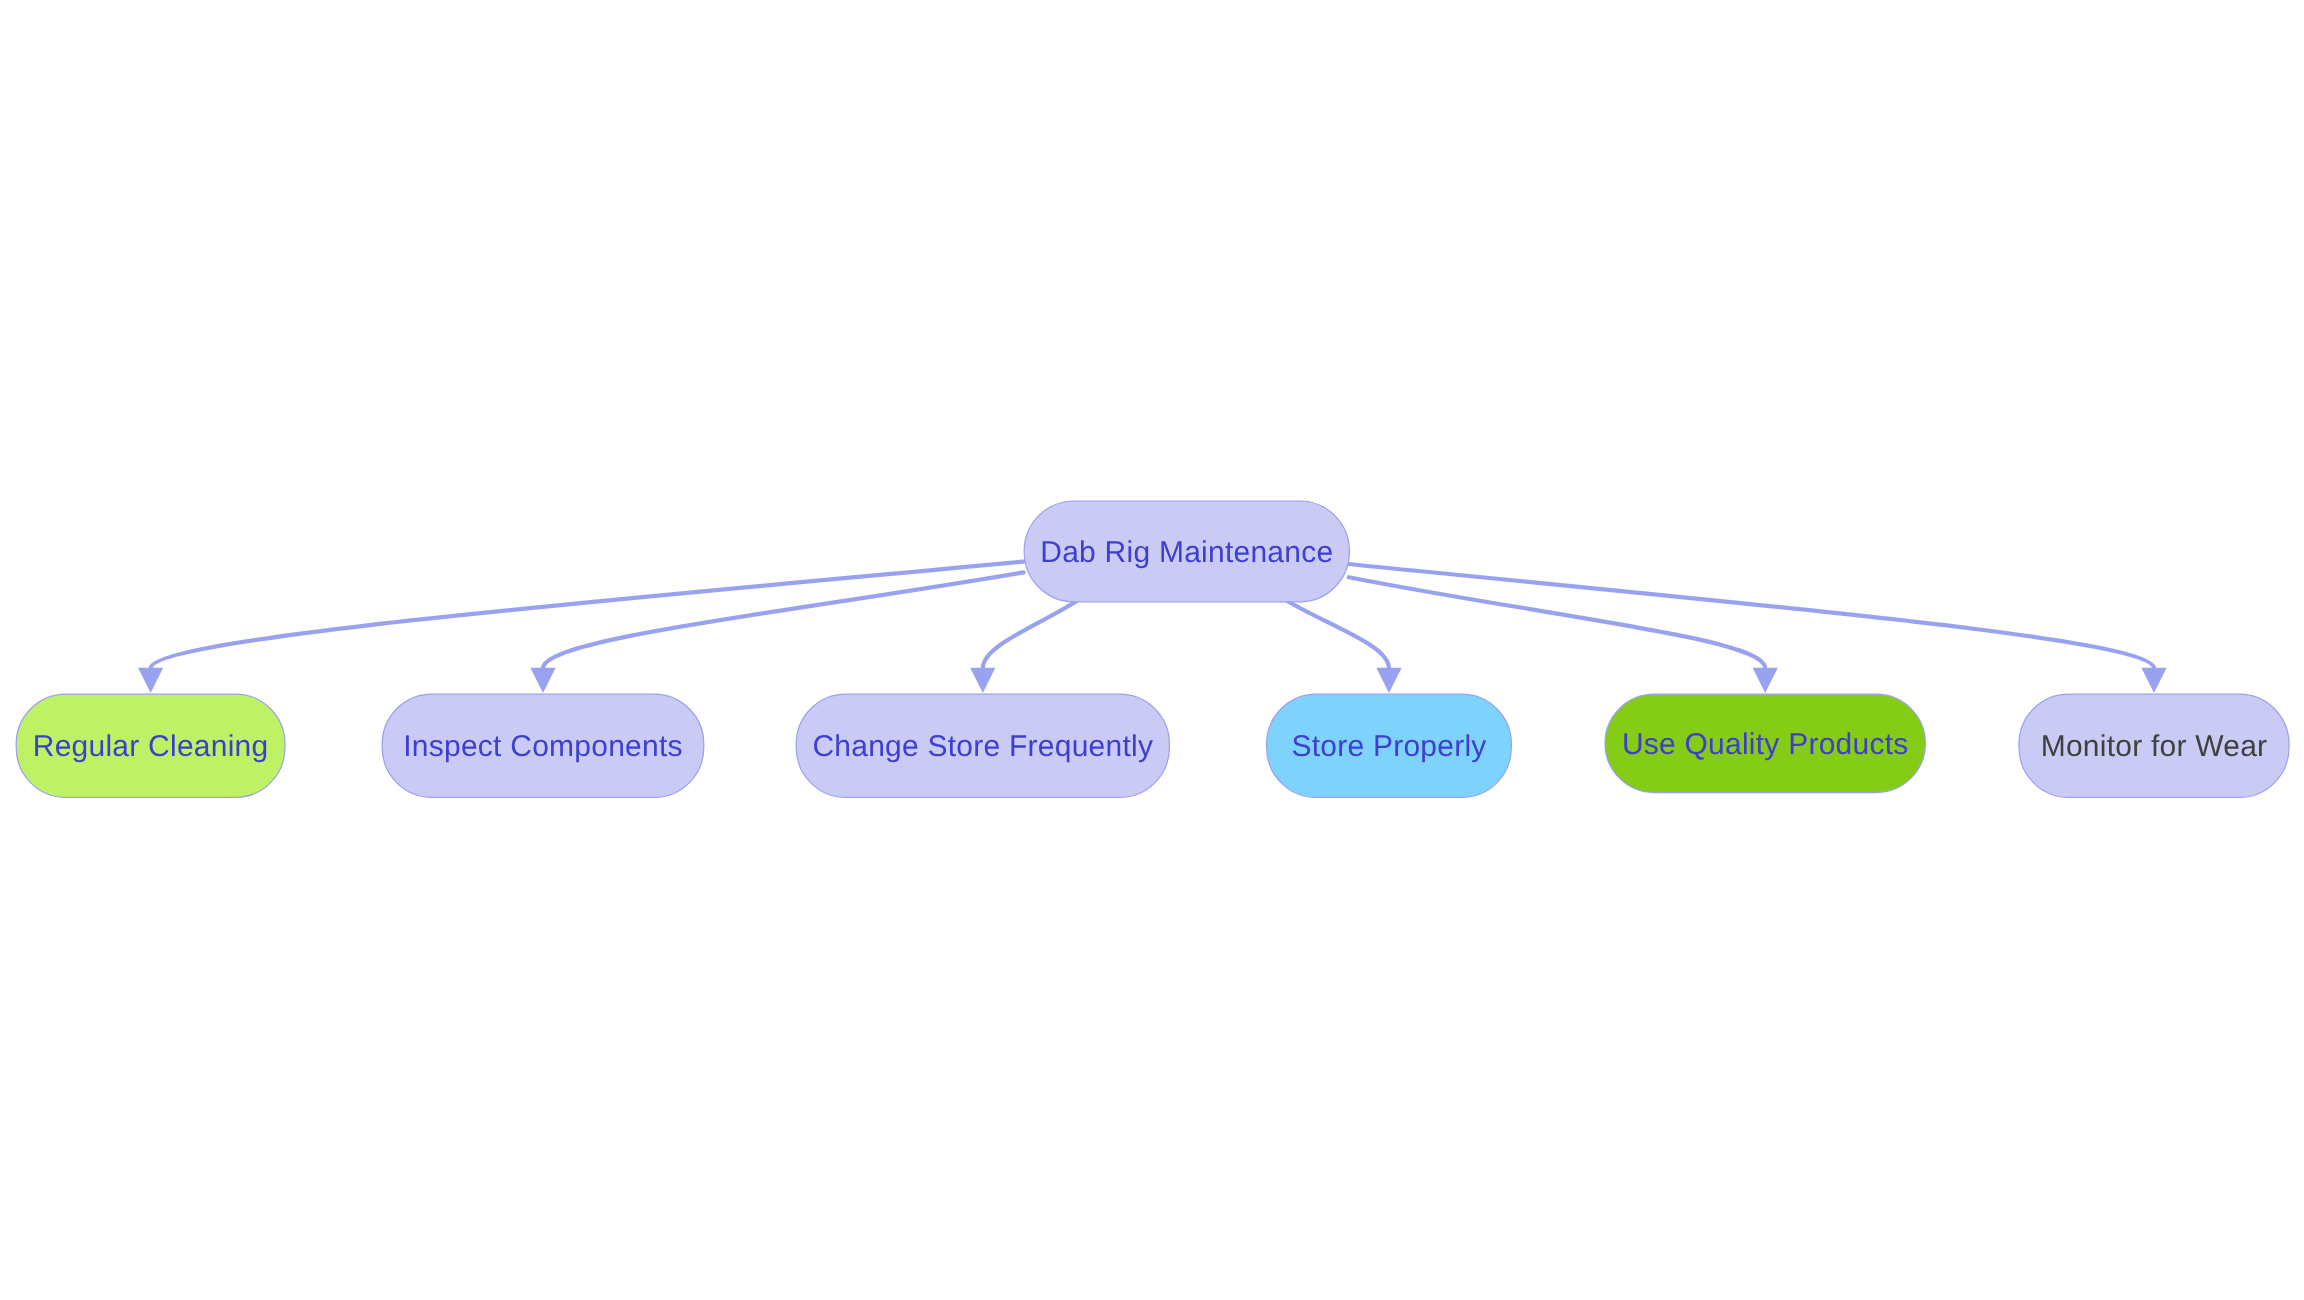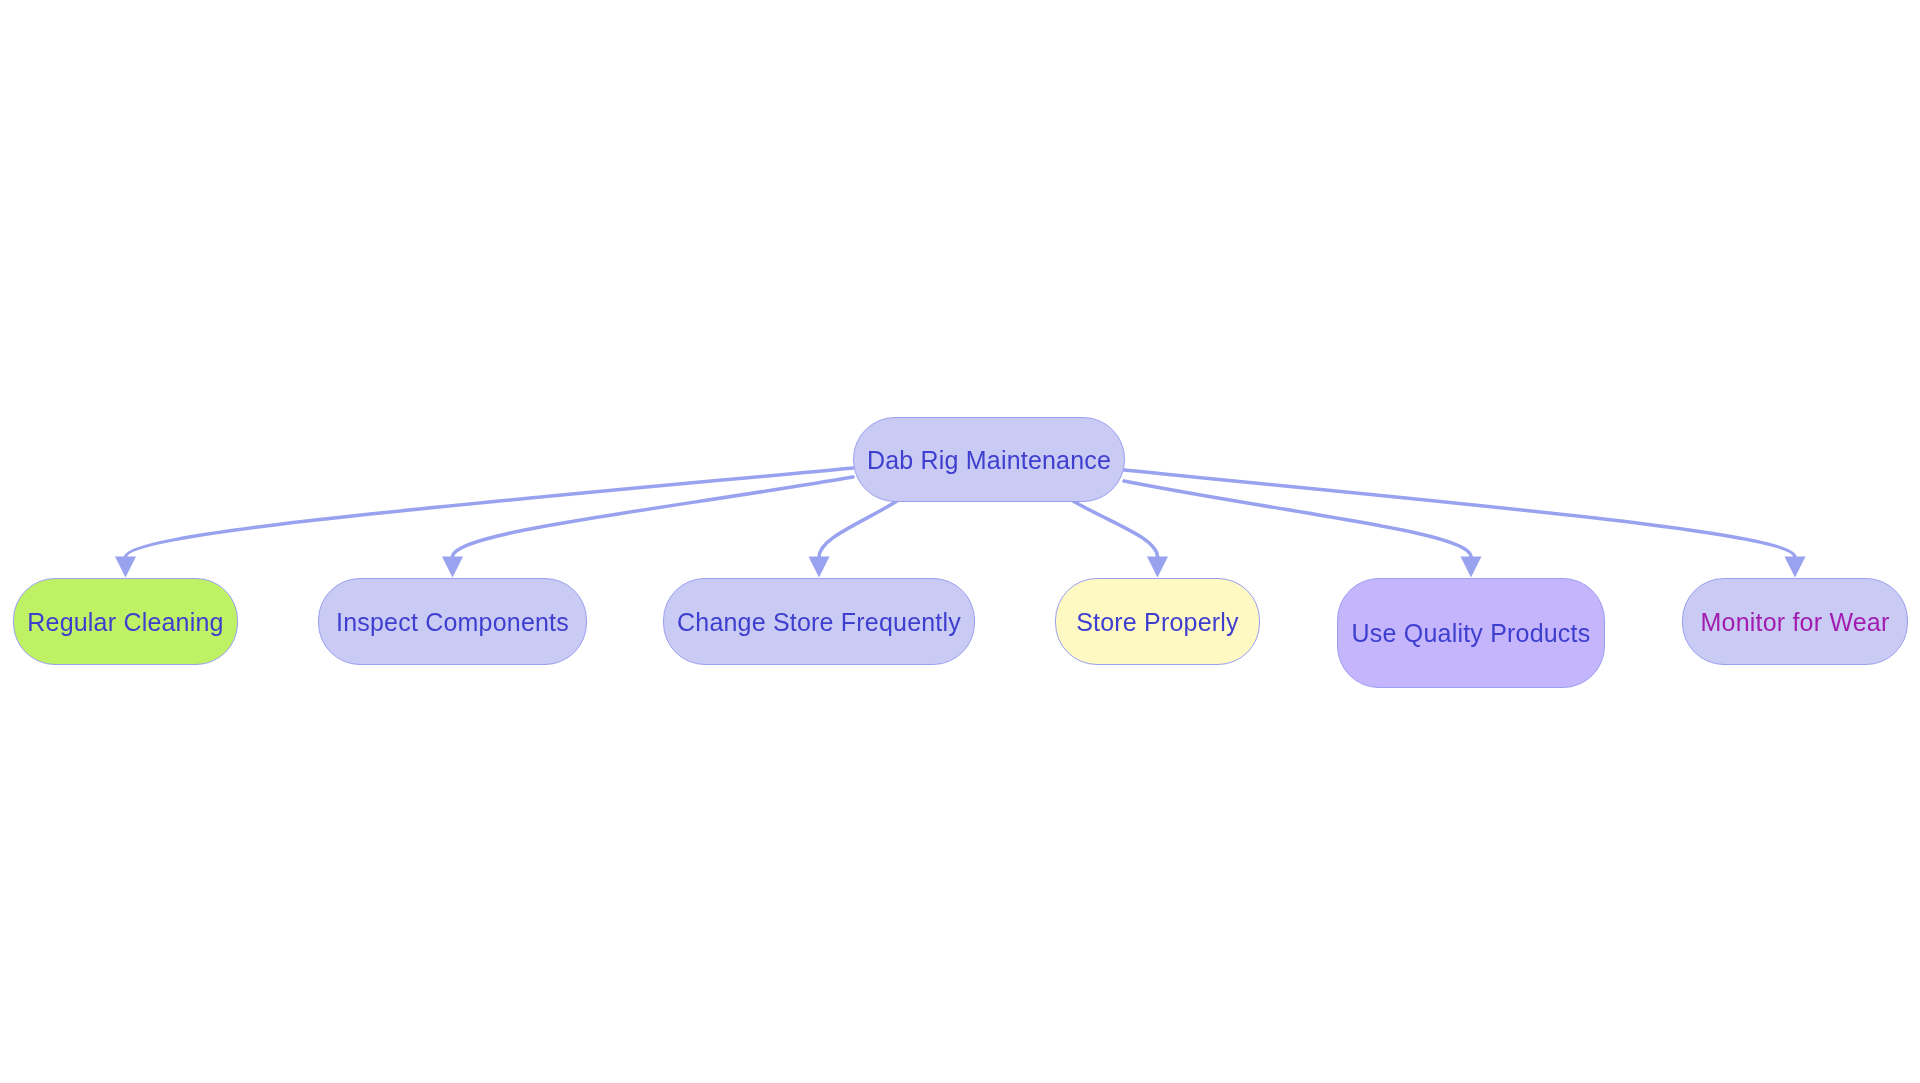--- a/index.html
+++ b/index.html
@@ -68,23 +68,23 @@
       </div>
       <div class="node" style="left: 13px; top: 578px; width: 225px; height: 87px; background: #bef264; border-color: rgb(154, 159, 240);">
         <span class="node-label" style="color: rgb(62, 62, 207);">Regular Cleaning</span>
       </div>
       <div class="node" style="left: 318px; top: 578px; width: 269px; height: 87px; background: rgb(201, 203, 244); border-color: rgb(154, 159, 240);">
         <span class="node-label" style="color: rgb(62, 62, 207);">Inspect Components</span>
       </div>
       <div class="node" style="left: 663px; top: 578px; width: 312px; height: 87px; background: rgb(201, 203, 244); border-color: rgb(154, 159, 240);">
         <span class="node-label" style="color: rgb(62, 62, 207);">Change Store Frequently</span>
       </div>
-      <div class="node" style="left: 1055px; top: 578px; width: 205px; height: 87px; background: #fef9c3; border-color: rgb(154, 159, 240);">
+      <div class="node" style="left: 1055px; top: 578px; width: 205px; height: 87px; background: #7dd3fc; border-color: rgb(154, 159, 240);">
         <span class="node-label" style="color: rgb(62, 62, 207);">Store Properly</span>
       </div>
-      <div class="node" style="left: 1337px; top: 578px; width: 268px; height: 110px; background: #c4b5fd; border-color: rgb(154, 159, 240);">
+      <div class="node" style="left: 1337px; top: 578px; width: 268px; height: 83px; background: #84cc16; border-color: rgb(154, 159, 240);">
         <span class="node-label" style="color: rgb(62, 62, 207);">Use Quality Products</span>
       </div>
       <div class="node" style="left: 1682px; top: 578px; width: 226px; height: 87px; background: rgb(201, 203, 244); border-color: rgb(154, 159, 240);">
-        <span class="node-label" style="color: #a21caf;">Monitor for Wear</span>
+        <span class="node-label" style="color: #404040;">Monitor for Wear</span>
       </div>
     </div>
 </div>
 
 </body></html>

